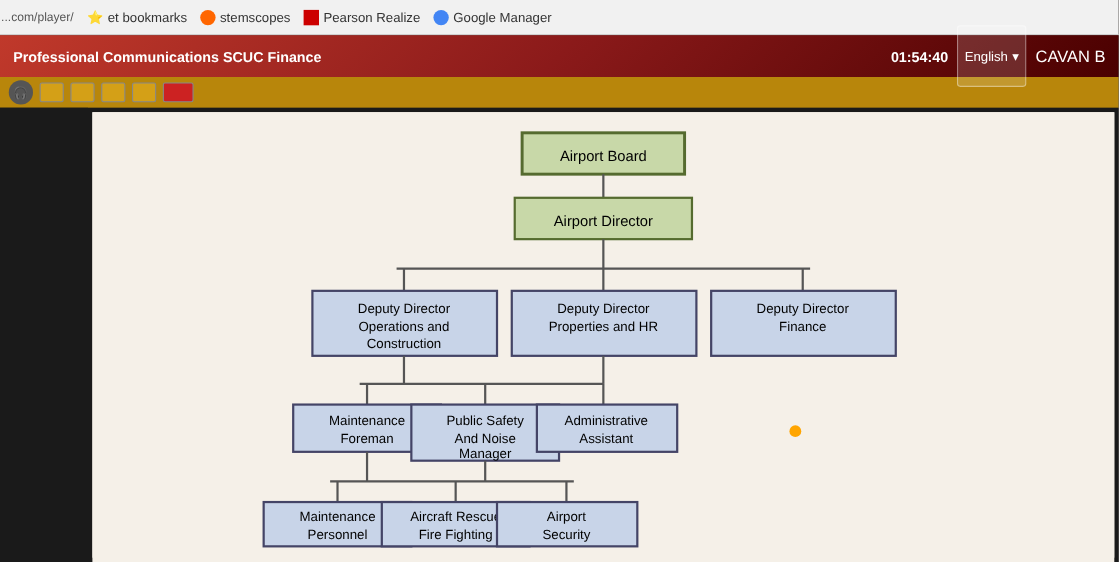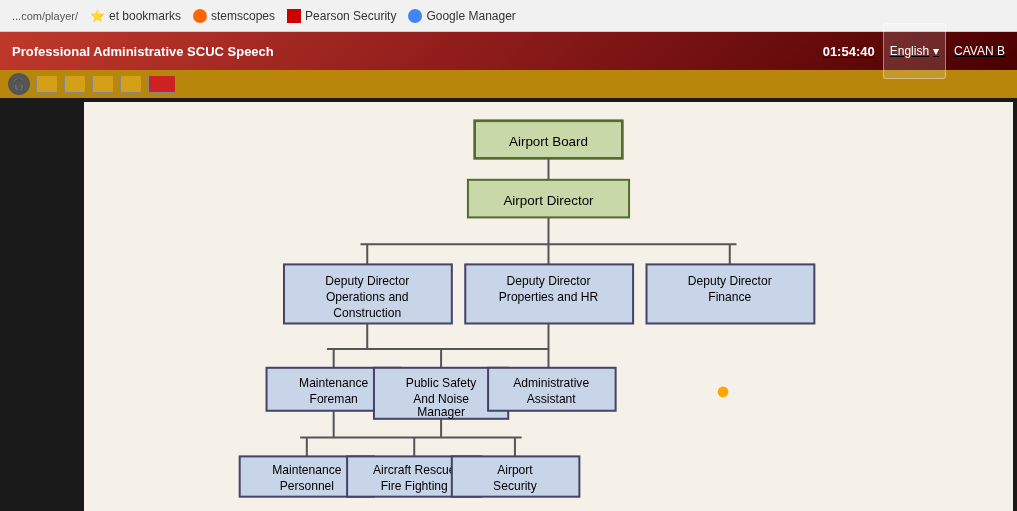--- a/index.html
+++ b/index.html
@@ -10,21 +10,21 @@
       overflow: hidden;
       background: #2a2a2a;
     }
 
     
     .browser-bar {
       background: #f1f1f1;
       height: 32px;
       display: flex;
       align-items: center;
-      padding: 0 12px;
+      padding: 0 1px;
       gap: 12px;
       font-size: 12px;
       color: #333;
       border-bottom: 1px solid #ccc;
     }
     .bookmark-item {
       display: flex;
       align-items: center;
       gap: 4px;
       cursor: pointer;
@@ -52,41 +52,40 @@
     }
     .header-title {
       color: white;
       font-size: 13px;
       font-weight: bold;
     }
     .header-right {
       display: flex;
       align-items: center;
       gap: 8px;
-      text-decoration: underline;
     }
     .timer {
       color: white;
       font-size: 13px;
       font-weight: bold;
     }
     .lang-selector {
       background: rgba(255,255,255,0.15);
       color: white;
       border: 1px solid rgba(255,255,255,0.4);
       border-radius: 3px;
       padding: 20px 6px;
       font-size: 12px;
       display: flex;
       align-items: center;
       gap: 4px;
     }
     .user-label {
       color: white;
-      font-size: 12px;
+      font-size: 15px;
     }
 
     
     .toolbar-row {
       background: #b8860b;
       height: 28px;
       display: flex;
       align-items: center;
       padding: 0 8px;
       gap: 6px;
@@ -161,30 +160,30 @@
   <span class="bookmark-item">
     <span>⭐</span>
     <span>et bookmarks</span>
   </span>
   <span class="bookmark-item">
     <span class="bookmark-icon stemscopes-icon"></span>
     <span>stemscopes</span>
   </span>
   <span class="bookmark-item">
     <span class="bookmark-icon pearson-icon" style="border-radius:0;width:14px;height:14px;display:inline-block;"></span>
-    <span>Pearson Security</span>
+    <span>Pearson Realize</span>
   </span>
   <span class="bookmark-item">
     <span class="bookmark-icon google-icon"></span>
     <span>Google Manager</span>
   </span>
 </div>
 
 <div class="header-bar">
-  <span class="header-title">Professional Administrative SCUC Speech</span>
+  <span class="header-title">Professional Communications SCUC Finance</span>
   <div class="header-right">
     <span class="timer">01:54:40</span>
     <div class="lang-selector">
       <span>English</span>
       <span>▾</span>
     </div>
     <span class="user-label">CAVAN B</span>
   </div>
 </div>
 

